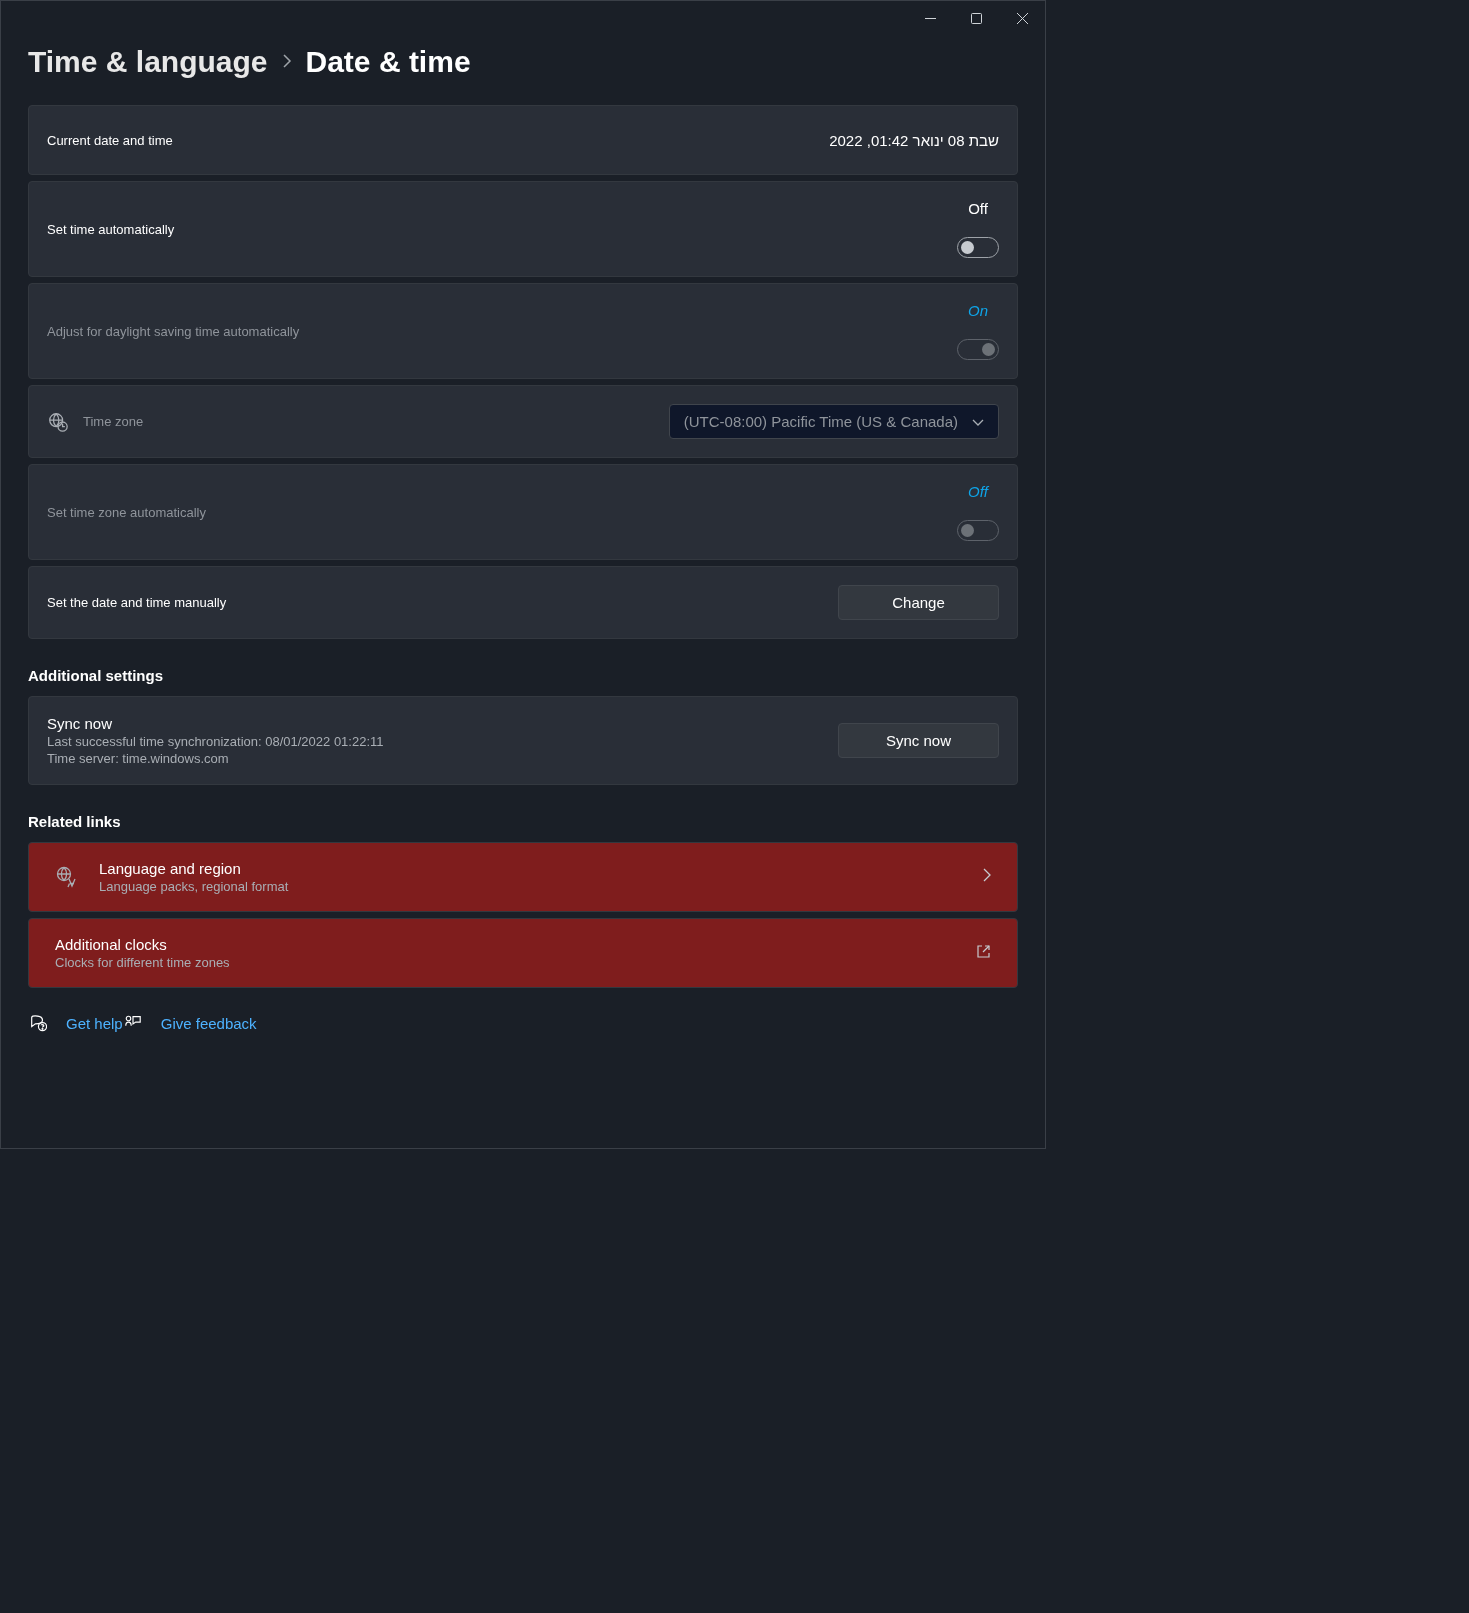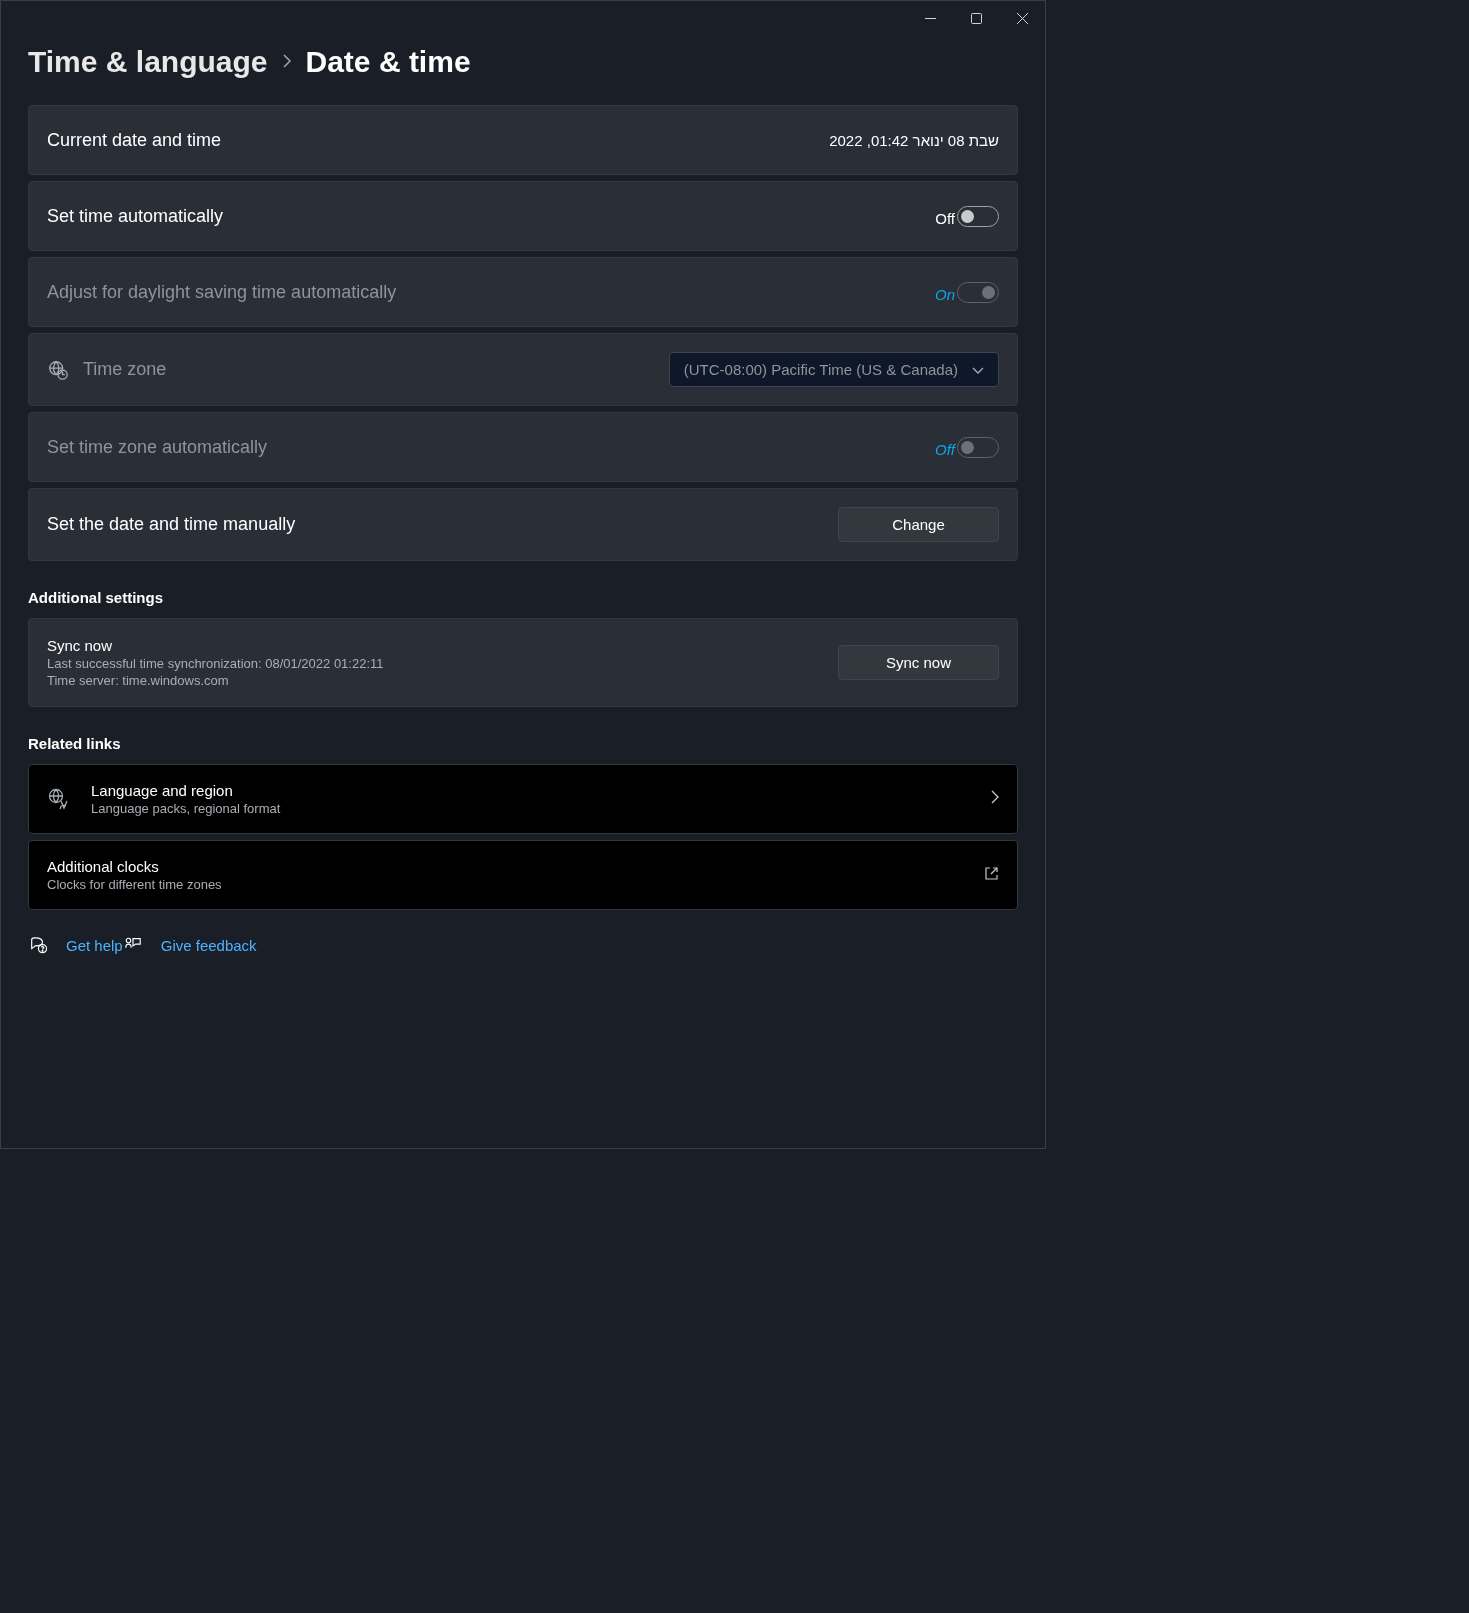--- a/index.html
+++ b/index.html
@@ -68,37 +68,38 @@
     display: flex;
     align-items: center;
     margin-bottom: 6px;
     min-height: 70px;
   }
   .card.disabled {
     color: #8f949b;
   }
   .card.disabled .label { color: #8f949b; }
   .card .label {
-    font-size: 18px;
+    font-size: 13px;
     color: #ffffff;
     flex: 1;
   }
   .label-group { flex: 1; display: flex; flex-direction: column; gap: 2px; }
   .label-group .title { font-size: 15px; color: #ffffff; }
   .label-group .sub { font-size: 13px; color: #a9aeb4; }
   .value-right {
     font-size: 15px;
     color: #ffffff;
     direction: rtl;
     margin-left: 21px;
   }
   .toggle-wrap {
     display: flex;
-    align-items: flex-end;
-    gap: 2px;
+    align-items: center;
+    gap: 20px;
+    flex-direction: column;
   }
   .toggle-state {
     font-size: 15px;
     color: #ffffff;
   }
   .disabled .toggle-state { color: #0ea5e9; font-style: italic; }
   .toggle {
     width: 42px;
     height: 21px;
     border-radius: 11px;
@@ -150,24 +151,24 @@
     color: #ffffff;
     cursor: pointer;
   }
   .section-title {
     font-size: 15px;
     font-weight: 600;
     color: #ffffff;
     margin: 28px 0 12px 0;
   }
   .link-card {
-    background: #000000;
+    background: #7f1d1d;
     border-radius: 4px;
     border: 1px solid #33383f;
-    padding: 16px 18px;
+    padding: 16px 26px;
     display: flex;
     align-items: center;
     margin-bottom: 6px;
     cursor: pointer;
     min-height: 70px;
   }
   .link-card .arrow { color: #c7cbd0; }
   .help-links { margin-top: 26px; display: flex; }
   .help-link {
     display: flex;

